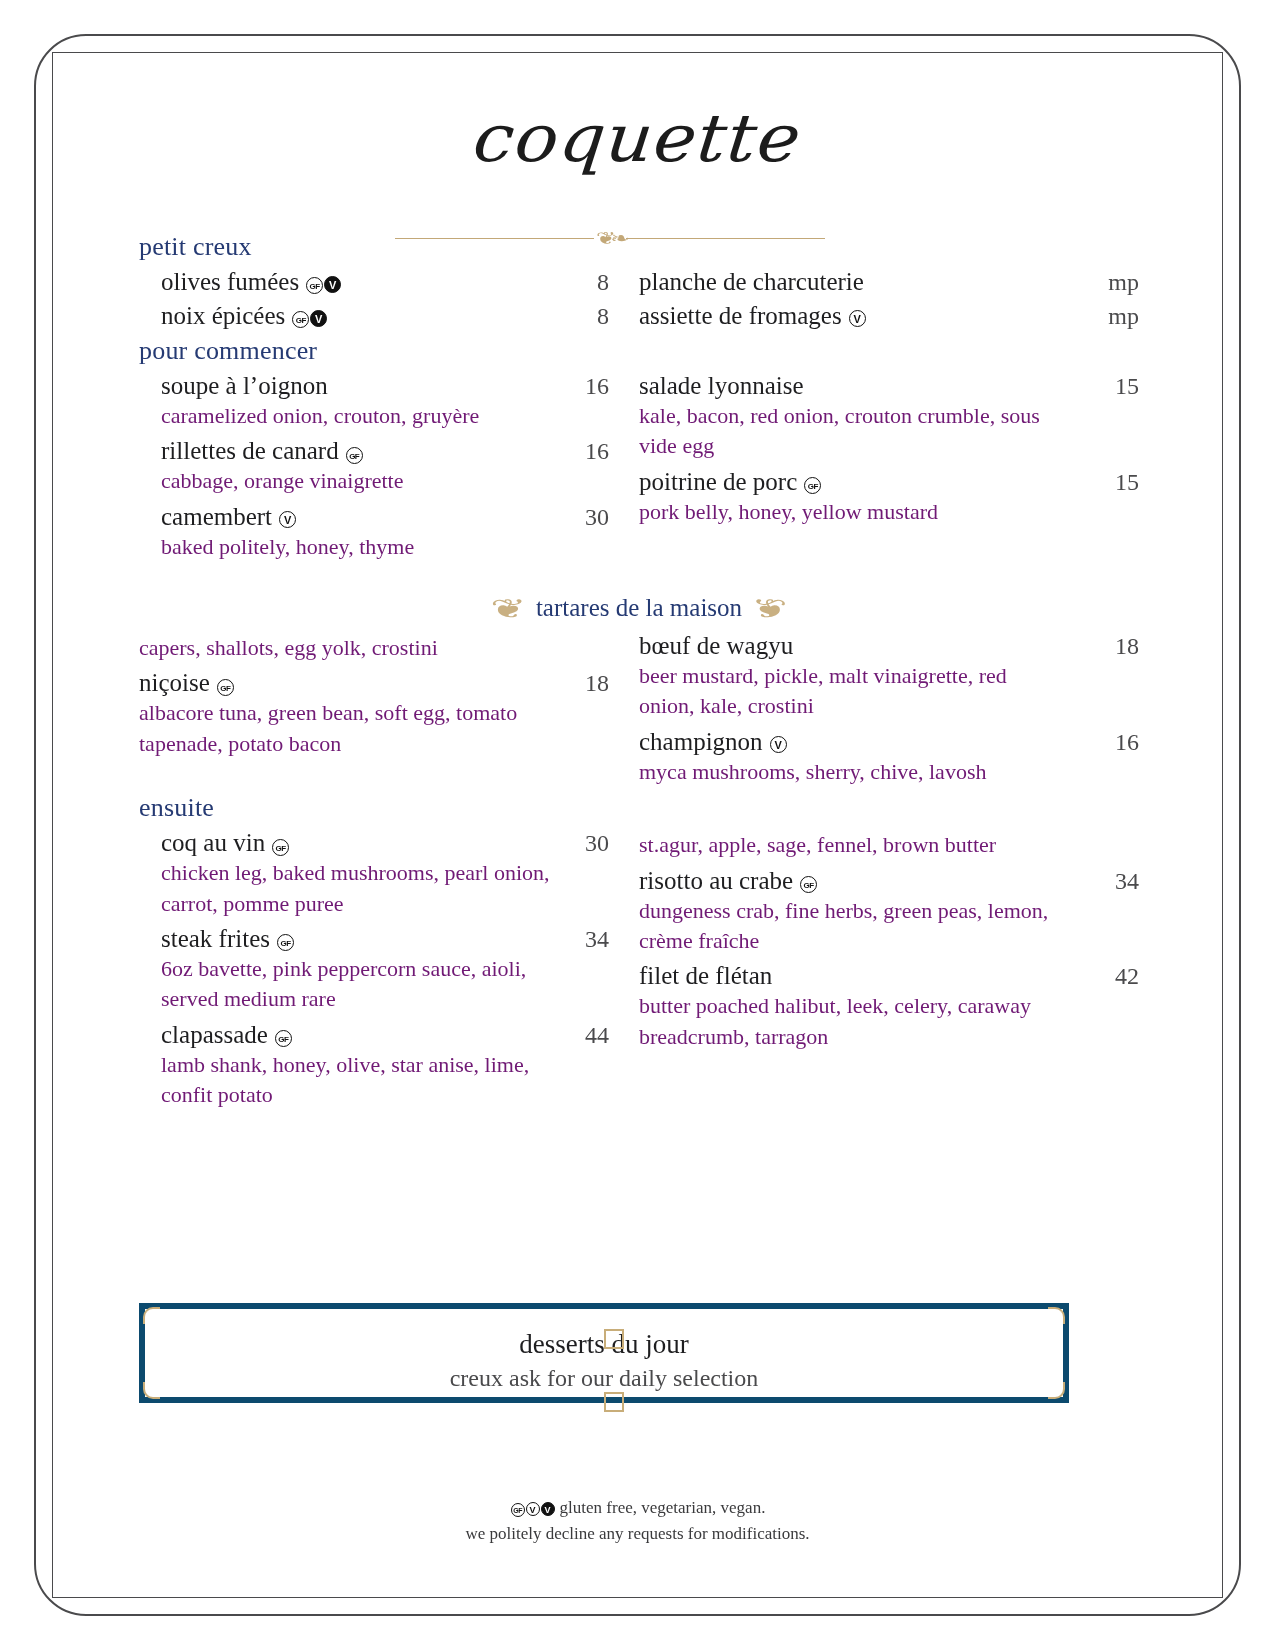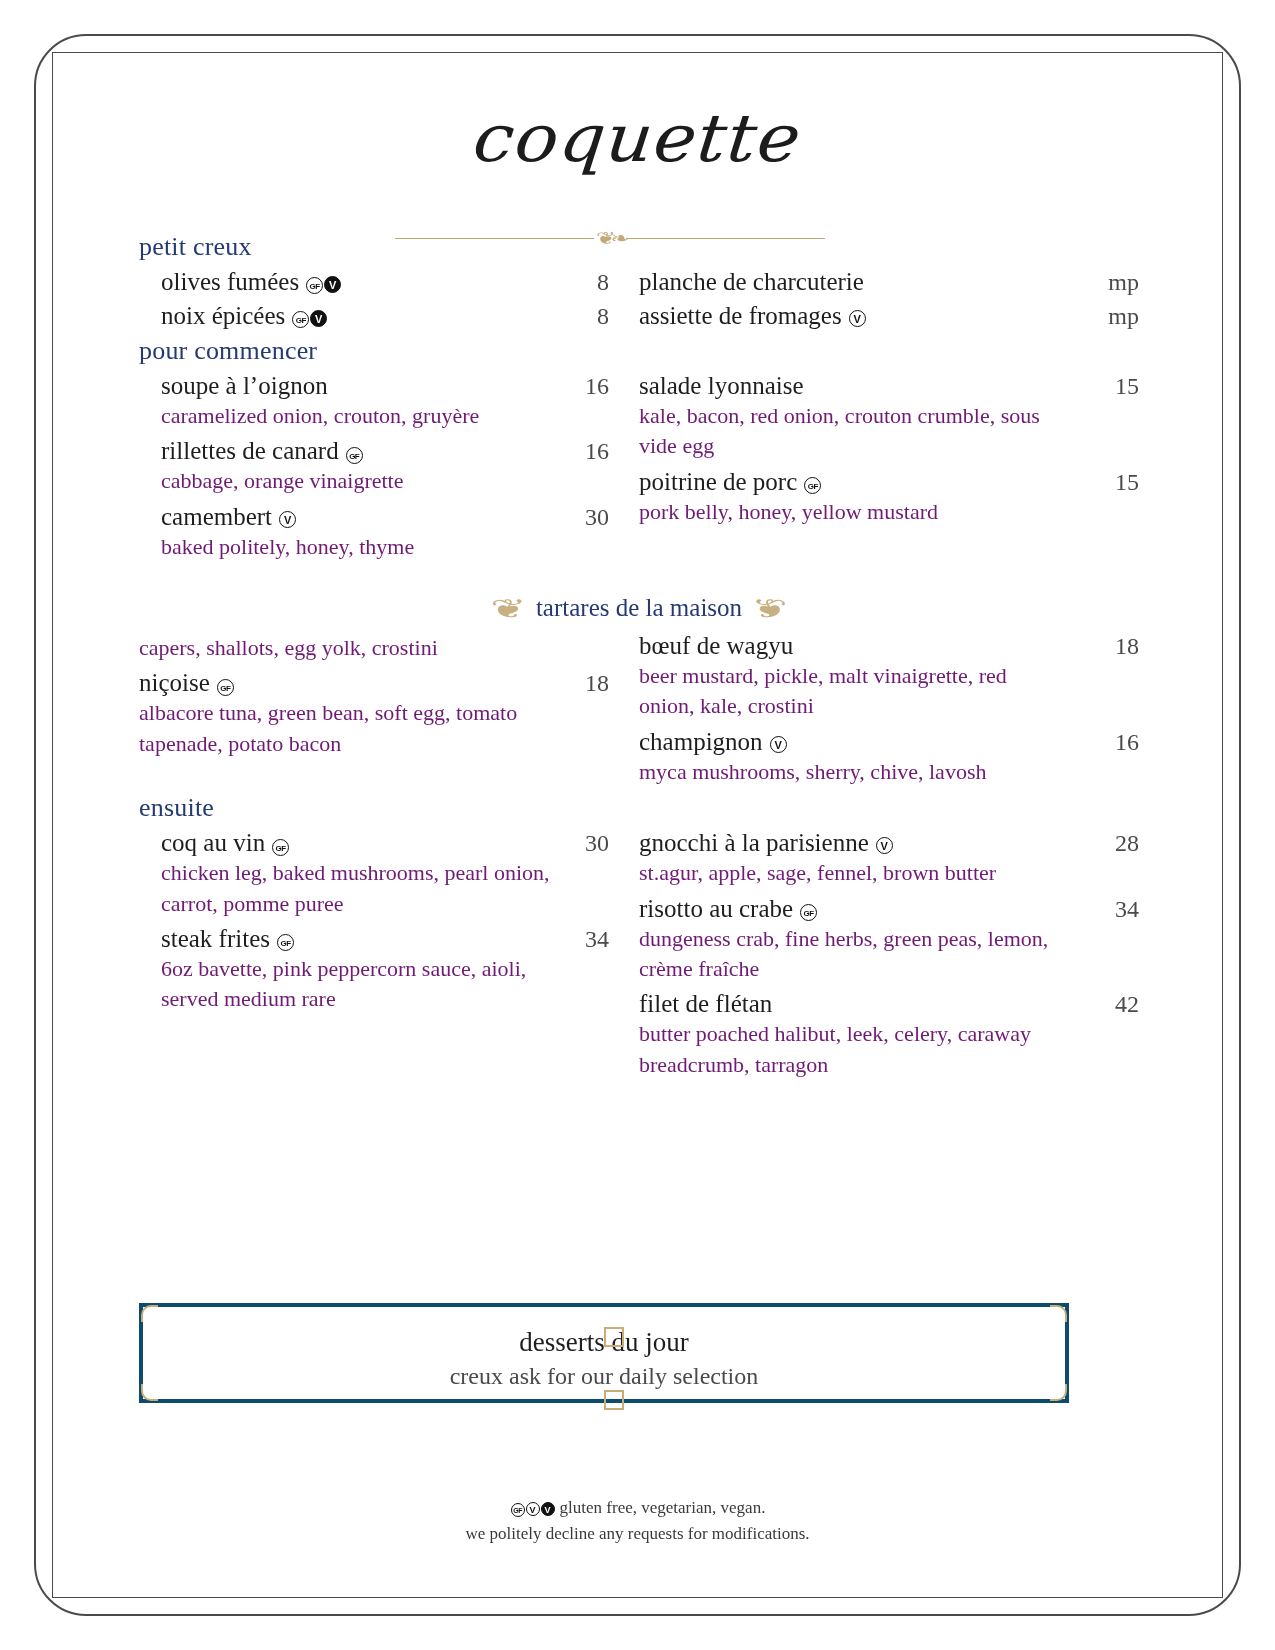--- a/index.html
+++ b/index.html
@@ -201,21 +201,21 @@
   .flourish.left  { transform: scaleX(1.6); }
   .flourish.right { transform: scaleX(-1.6); }
 
   
   .dessert-box {
     position: absolute;
     left: 139px;
     top: 1303px;
     width: 930px;
     height: 100px;
-    border: 4px solid #0c4a6e;
+    border: 6px solid #0c4a6e;
     box-sizing: border-box;
     text-align: center;
     padding-top: 20px;
   }
   .dessert-box::before,
   .dessert-box::after {
     content: "";
     position: absolute;
     width: 16px; height: 16px;
     border: 2px solid #c8ad79;
@@ -420,28 +420,31 @@
               <div class="item-desc">chicken leg, baked mushrooms, pearl onion, carrot, pomme puree</div>
             </div>
             <div class="item">
               <div class="item-row">
                 <span class="item-name">steak frites<span class="badges"><span class="badge gf">GF</span></span></span>
                 <span class="dots-gap"></span>
                 <span class="item-price">34</span>
               </div>
               <div class="item-desc">6oz bavette, pink peppercorn sauce, aioli, served medium rare</div>
             </div>
+            <div class="item">
+              <div class="item-row">
+                <span class="item-name">clapassade<span class="badges"><span class="badge gf">GF</span></span></span>
+                <span class="dots-gap"></span>
+                <span class="item-price">44</span>
+              </div>
+              <div class="item-desc">lamb shank, honey, olive, star anise, lime, confit potato</div>
+            </div>
           </div>
           <div class="col right">
             <div class="item">
-              <div class="item-row">
-                <span class="item-name">gnocchi à la parisienne<span class="badges"><span class="badge vg">V</span></span></span>
-                <span class="dots-gap"></span>
-                <span class="item-price">28</span>
-              </div>
               <div class="item-desc">st.agur, apple, sage, fennel, brown butter</div>
             </div>
             <div class="item">
               <div class="item-row">
                 <span class="item-name">risotto au crabe<span class="badges"><span class="badge gf">GF</span></span></span>
                 <span class="dots-gap"></span>
                 <span class="item-price">34</span>
               </div>
               <div class="item-desc">dungeness crab, fine herbs, green peas, lemon, crème fraîche</div>
             </div>

